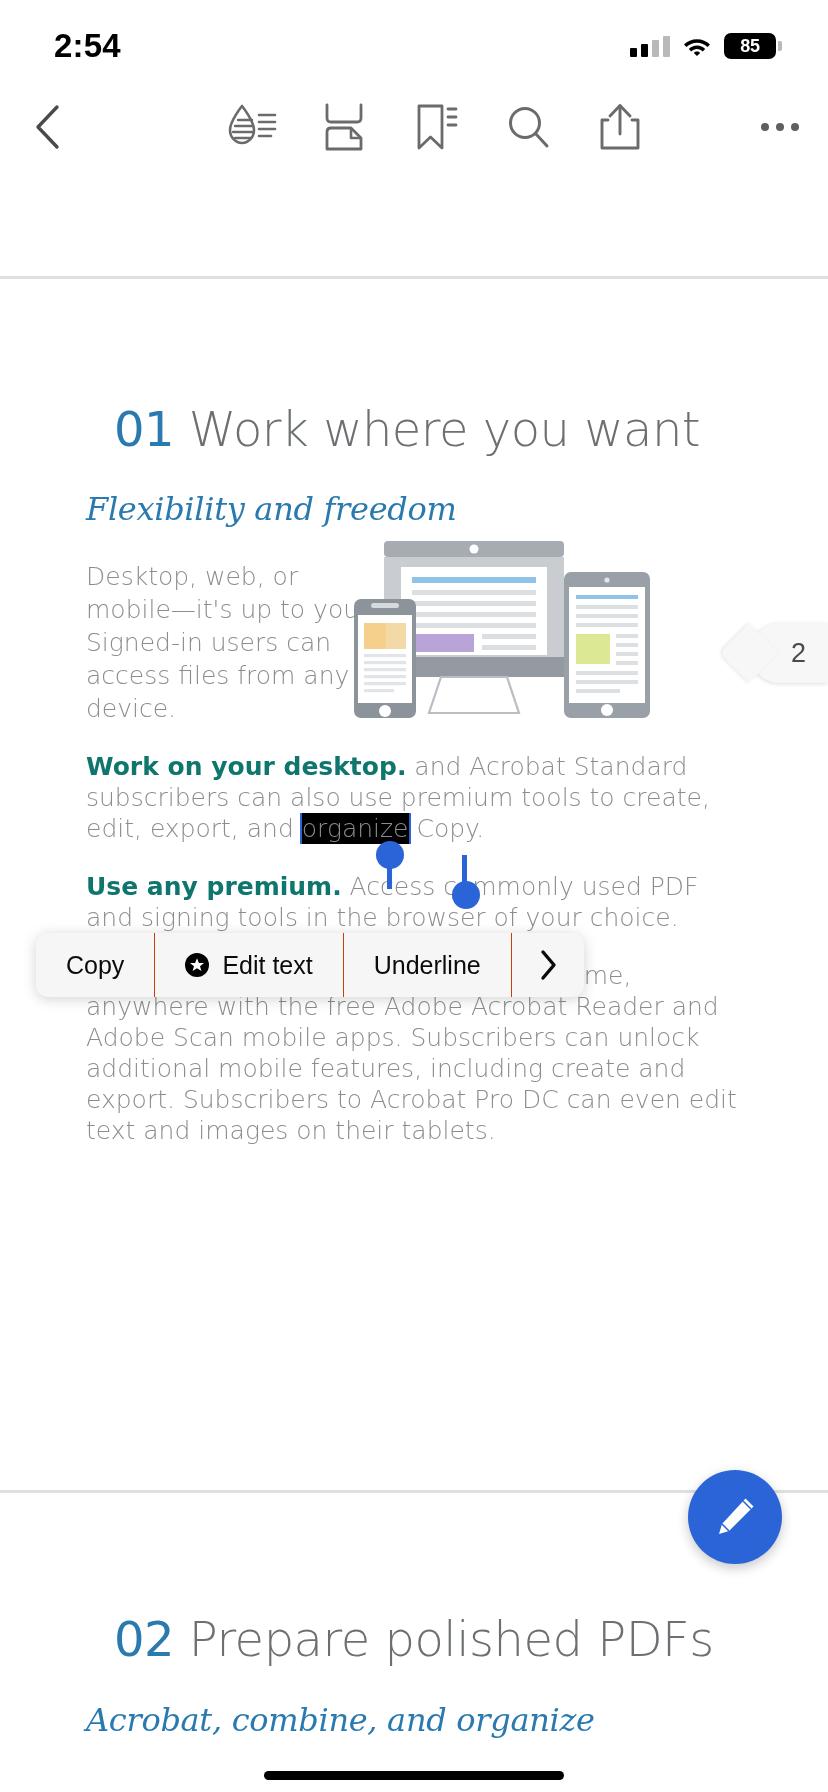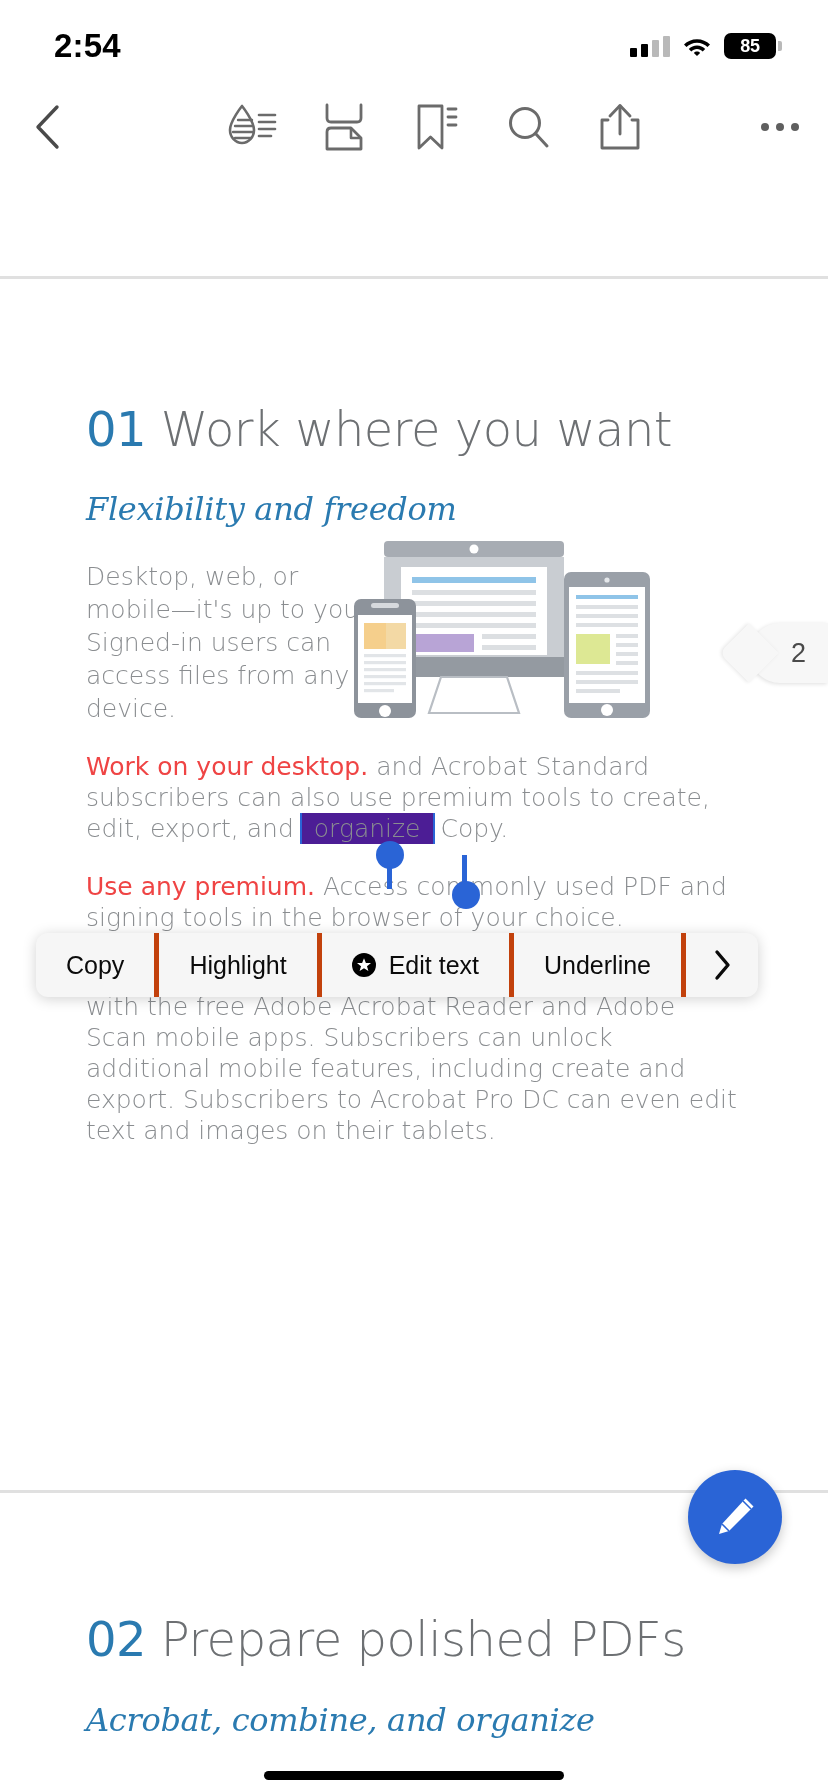--- a/index.html
+++ b/index.html
@@ -79,59 +79,59 @@
   .content{ padding:0 86px; }
 
   h1.sec-title{
     font-family:"DejaVu Sans", sans-serif;
     font-weight:300;
     font-size:48px;
     color:#6d7073;
     letter-spacing:-0.5px;
     white-space:nowrap;
   }
-  h1.sec-title .num{ color:#2a7ab0; font-weight:400; }
+  h1.sec-title .num{ color:#2a7ab0; font-weight:400;margin-left:28px; }
 
   h2.sec-sub{
     font-family:"DejaVu Serif", serif;
     font-style:italic;
     font-weight:400;
     font-size:32px;
     color:#2a7ab0;
     letter-spacing:-0.3px;
     white-space:nowrap;
   }
 
   p.body{
     font-family:"DejaVu Sans", sans-serif;
     font-weight:300;
     font-size:25px;
     line-height:31px;
     color:#8a8d90;
   }
-  p.body b{ color:#ef4444; font-weight:400; }
+  p.body b{ color:#0f766e; font-weight:700; }
 
   .intro{
     width:300px;
     font-family:"DejaVu Sans", sans-serif;
     font-weight:300;
     font-size:25px;
     line-height:33px;
     color:#8a8d90;
   }
 
   
   .devices{
     position:absolute; left:346px; top:258px; width:308px; height:185px;
   }
 
   
   .sel-hl{
-    background:#4c1d95;
-    padding:1px 12px;
+    background:#000000;
+    padding:1px 0;
     box-shadow:-2px 0 0 0 #2a64d6, 2px 0 0 0 #2a64d6;
   }
   .sel-caret{
     position:absolute; width:5px; background:#2a64d6;
   }
   .sel-knob{
     position:absolute; width:28px; height:28px; border-radius:50%;
     background:#2a64d6;
   }
 
@@ -144,21 +144,21 @@
     box-shadow:0 2px 14px rgba(0,0,0,0.18);
     overflow:hidden;
     z-index:40;
   }
   .ctx-item{
     display:flex; align-items:center; justify-content:center; gap:13px;
     padding:0 30px;
     font-family:"Liberation Sans", sans-serif;
     font-size:25px; color:#0b0b0b;
     white-space:nowrap;
-    border-right:5px solid #c2410c;
+    border-right:1px solid #c2410c;
     cursor:pointer;
   }
   .ctx-item:last-child{ border-right:none; padding:0 26px; }
   .ctx-star{
     width:24px; height:24px; border-radius:50%; background:#000;
     display:flex; align-items:center; justify-content:center;
     flex:0 0 24px;
   }
 
   
@@ -395,23 +395,20 @@
 
   <div class="page-tab">
     <span>2</span>
   </div>
 
   <div class="ctx-menu">
     <div class="ctx-item">
       <span>Copy</span>
     </div>
     <div class="ctx-item">
-      <span>Highlight</span>
-    </div>
-    <div class="ctx-item">
       <span class="ctx-star">
         <svg width="16" height="16" viewBox="0 0 16 16">
           <path d="M8 1.2 L9.9 5.9 L15 6.1 L11 9.2 L12.4 14 L8 11.2 L3.6 14 L5 9.2 L1 6.1 L6.1 5.9 Z" fill="#ffffff"></path>
         </svg>
       </span>
       <span>Edit text</span>
     </div>
     <div class="ctx-item">
       <span>Underline</span>
     </div>

